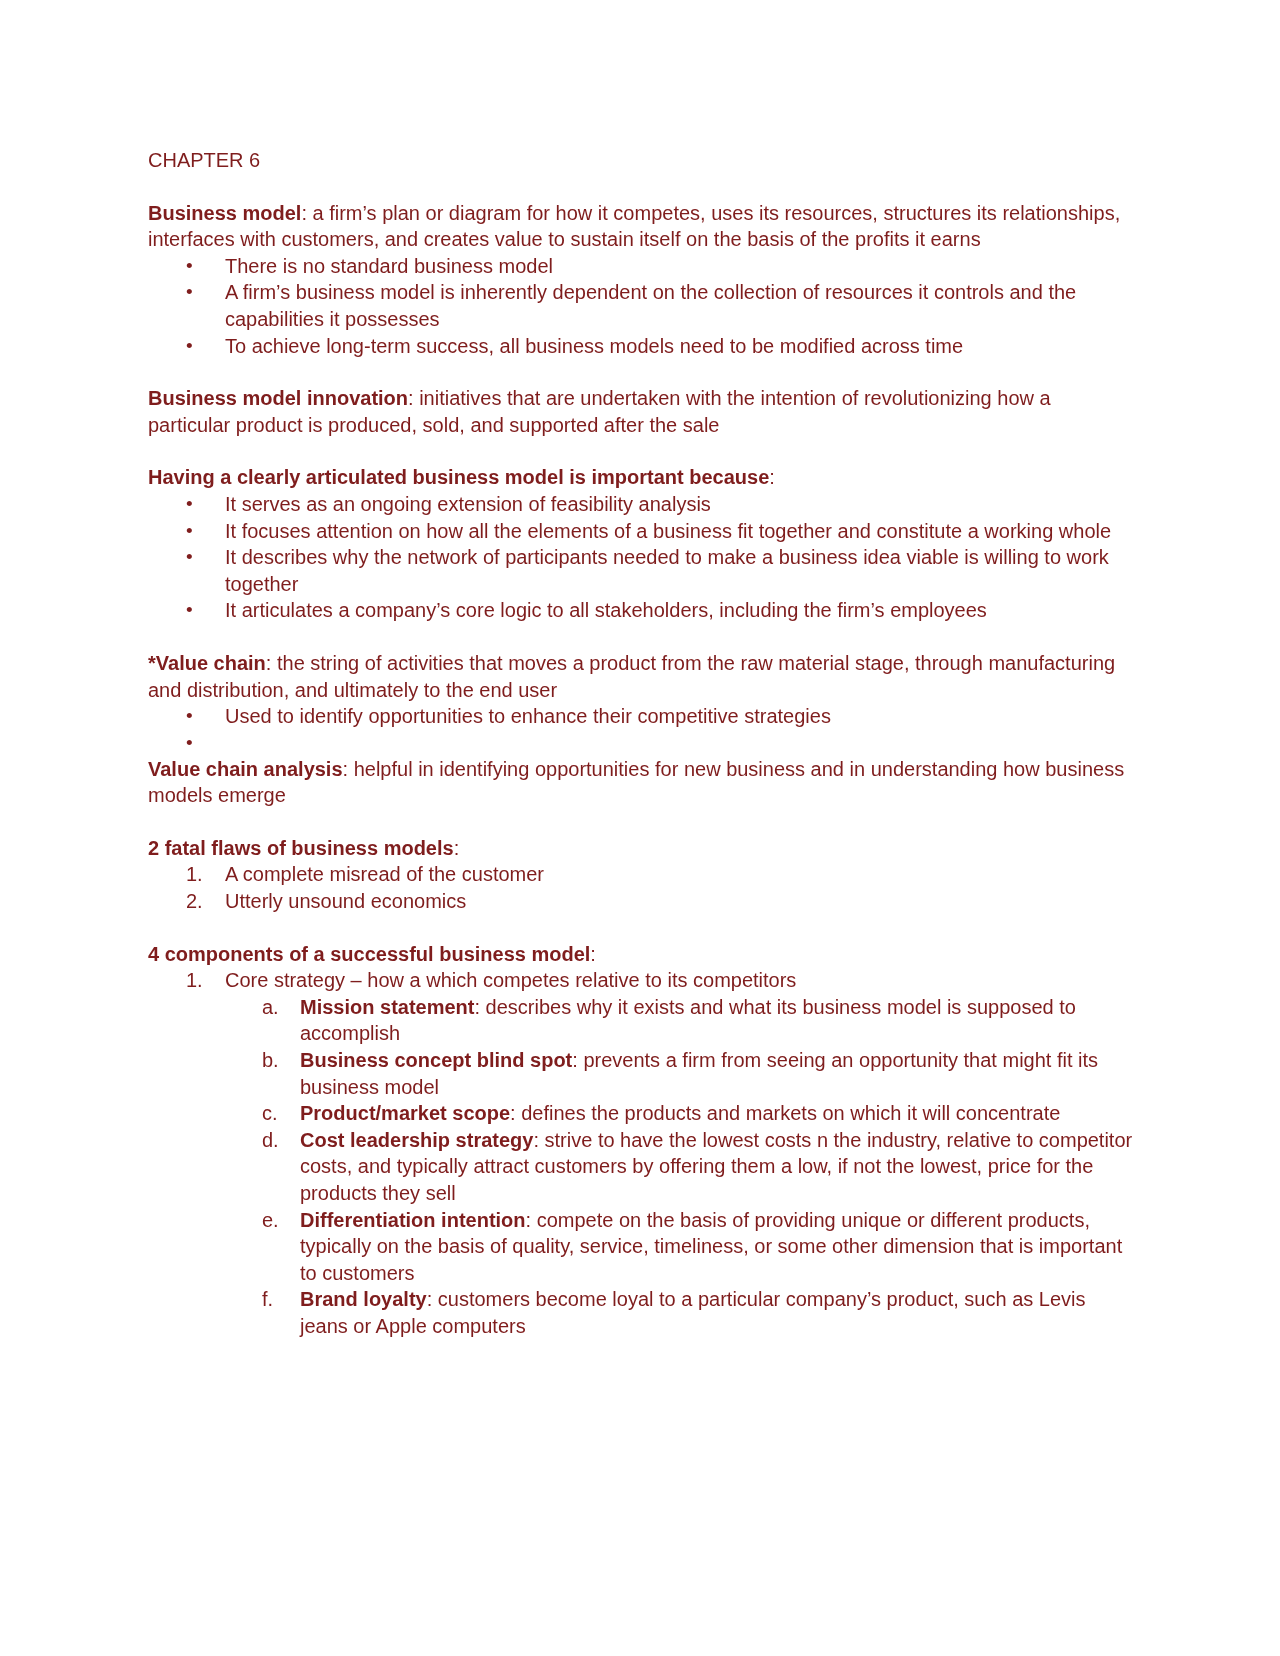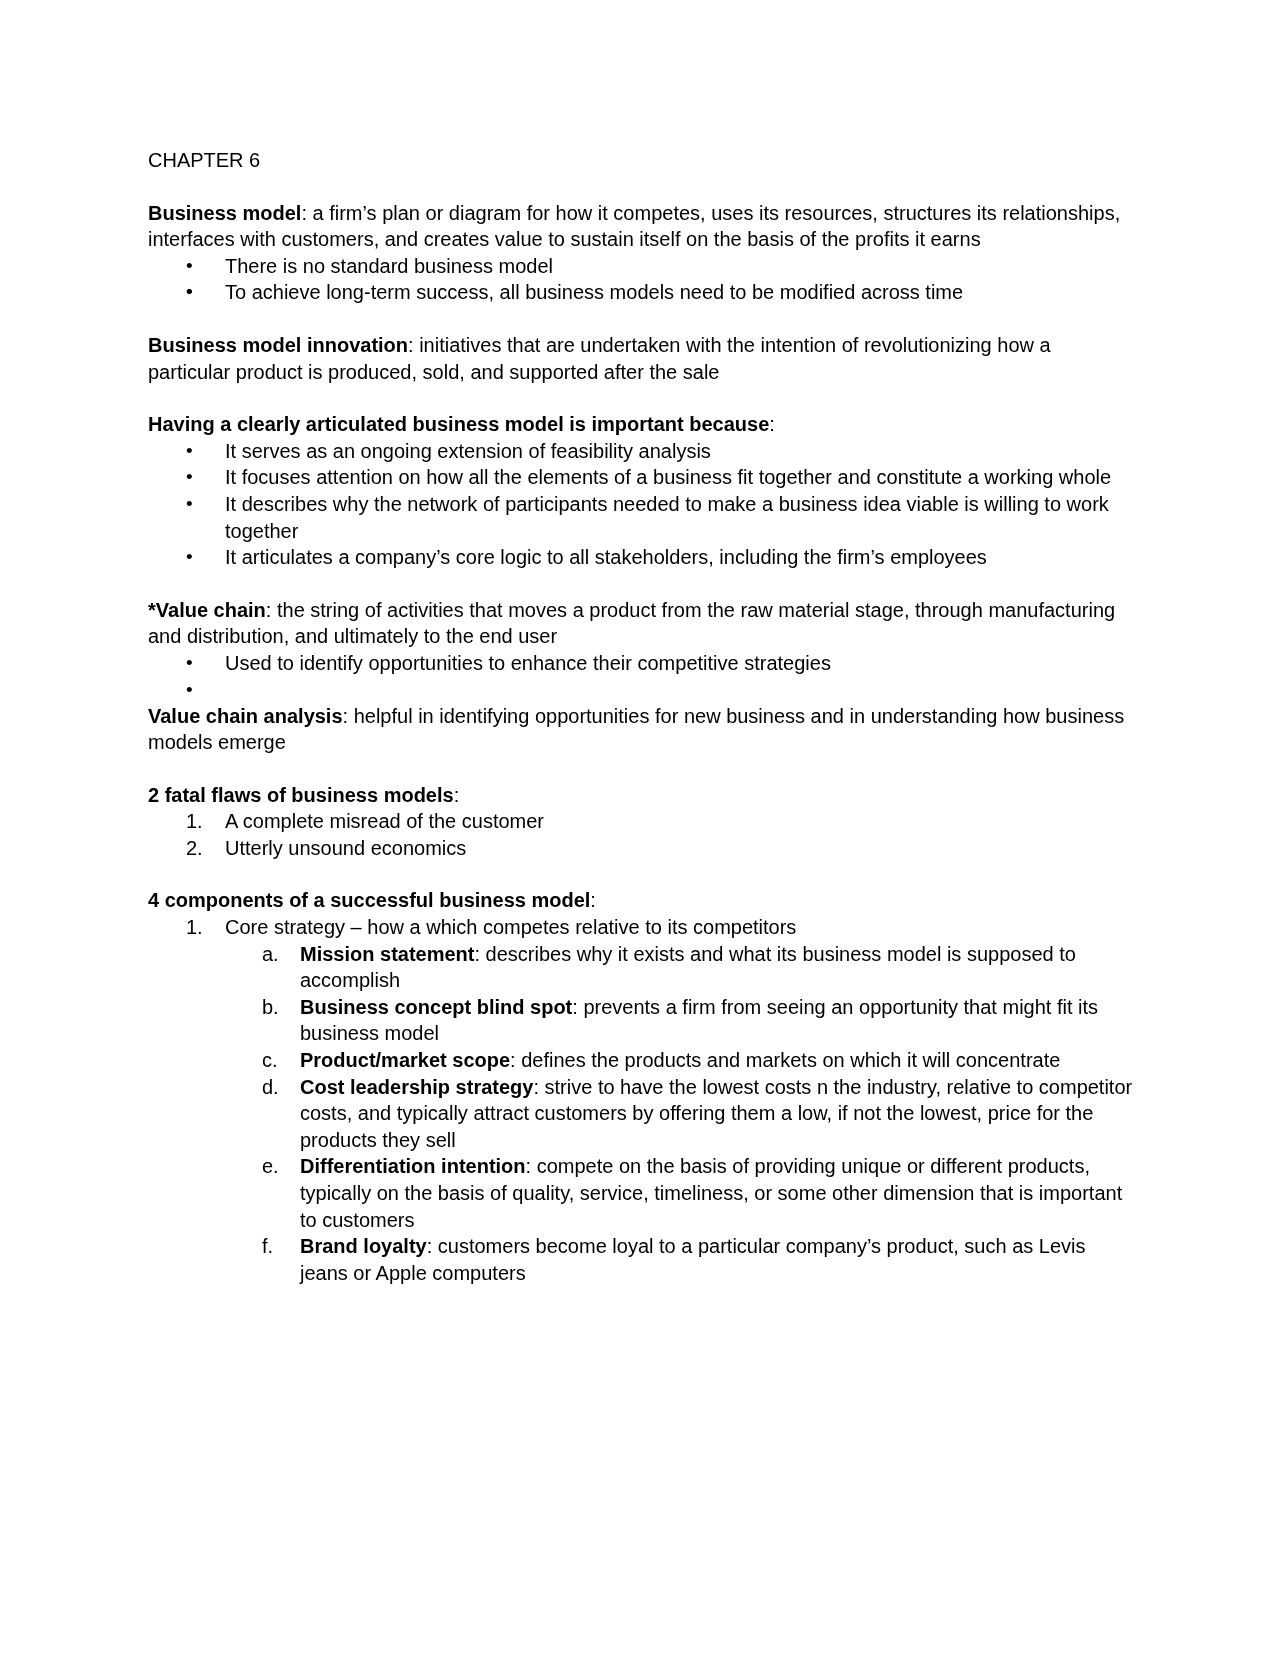--- a/index.html
+++ b/index.html
@@ -6,21 +6,21 @@
   .page {
     position: relative;
     width: 1280px;
     height: 1656px;
     box-sizing: border-box;
     background: #ffffff;
     padding: 147px 147px 0 148px;
     font-family: "Liberation Sans", "DejaVu Sans", sans-serif;
     font-size: 20px;
     line-height: 26.6px;
-    color: #000000;
+    color: #7f1d1d;
     overflow: hidden;
   }
   .block { margin: 0; }
   .gap { margin-top: 26px; }
   .b { font-weight: bold; text-align: center; }
   .i { }
   .li1 {
     position: relative;
     padding-left: 77px;
   }
@@ -44,21 +44,21 @@
 <body>
 
 <div class="page">
 
   <p class="block">CHAPTER 6</p>
 
   <p class="block gap"><span class="b">Business model</span><span>: a firm’s plan or diagram for how it competes, uses its resources, structures its relationships, interfaces with customers, and creates value to sustain itself on the basis of the profits it earns</span></p>
 
   <div class="block">
     <div class="li1"><span class="marker bullet-glyph">•</span><span>There is no standard business model</span></div>
-    <div class="li1"><span class="marker bullet-glyph">•</span></div>
+    <div class="li1"><span class="marker bullet-glyph">•</span><span>A firm’s business model is inherently dependent on the collection of resources it controls and the capabilities it possesses</span></div>
     <div class="li1"><span class="marker bullet-glyph">•</span><span>To achieve long-term success, all business models need to be modified across time</span></div>
   </div>
 
   <p class="block gap"><span class="b">Business model innovation</span><span>: initiatives that are undertaken with the intention of revolutionizing how a particular product is produced, sold, and supported after the sale</span></p>
 
   <p class="block gap"><span class="b">Having a clearly articulated business model is important because</span><span>:</span></p>
 
   <div class="block">
     <div class="li1"><span class="marker bullet-glyph">•</span><span>It serves as an ongoing extension of feasibility analysis</span></div>
     <div class="li1"><span class="marker bullet-glyph">•</span><span>It focuses attention on how all the elements of a business fit together and constitute a working whole</span></div>

